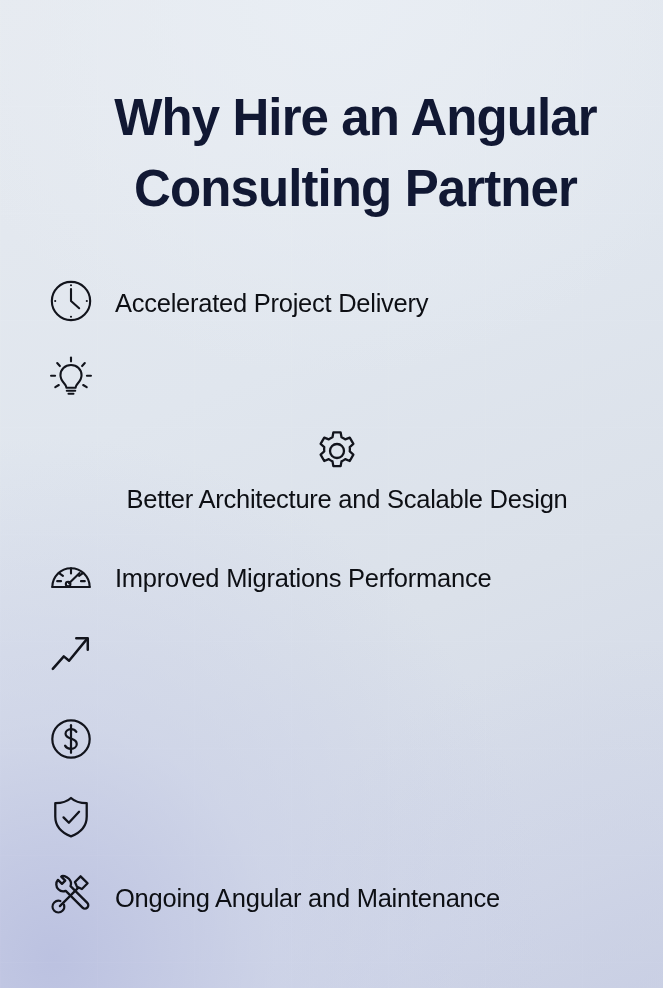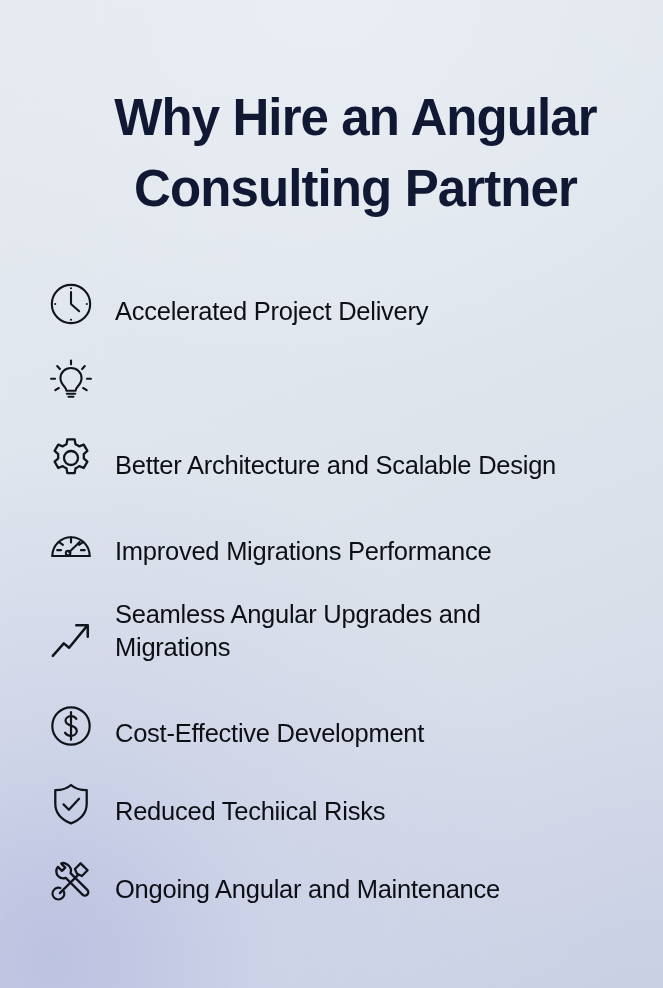--- a/index.html
+++ b/index.html
@@ -42,21 +42,21 @@
     margin-left:48px;
   }
 
   .list {
     position:absolute;
     left:0; right:0;
     top:272px;
   }
   .row {
     display:flex;
-    align-items:flex-end;
+    align-items:center;
     padding-left:47px;
     padding-right:36px;
     min-height:56px;
   }
   .row-icon {
     flex: 0 0 48px;
     width:48px;
     height:48px;
     display:flex;
     align-items:center;
@@ -69,21 +69,21 @@
     color:#0d0f14;
     font-size:25.5px;
     font-weight:400;
     line-height:1.30;
     letter-spacing:-0.25px;
     padding-top:8px;
     max-width:470px;
   }
   .r0 { margin-top:0px; }
   .r1 { margin-top:21px; }
-  .r2 { margin-top:21px; }
+  .r2 { margin-top:21px;flex-direction:column; }
   .r3 { margin-top:30px; }
   .r4 { margin-top:22px; }
   .r5 { margin-top:22px; }
   .r6 { margin-top:30px; }
   .r7 { margin-top:22px; }
   .r8 { margin-top:22px; }
 </style>
 </head>
 <body>
 
@@ -154,42 +154,39 @@
     </div>
 
 
     <div class="row r5">
       <span class="row-icon">
         <svg width="46" height="46" viewBox="0 0 48 48" fill="none" stroke="#12141c" stroke-width="2.6" stroke-linecap="round" stroke-linejoin="round">
           <path d="M5.0 40.5 L16.5 27.5 L22.0 32.0 L40.5 9.5"></path>
           <path d="M29.5 8.6 L41.5 8.6 L41.5 20.6"></path>
         </svg>
       </span>
-      <span class="row-label">Seamless Angular Upgrades and Migrations</span>
     </div>
 
     <div class="row r6">
       <span class="row-icon">
         <svg width="46" height="46" viewBox="0 0 48 48" fill="none" stroke="#12141c" stroke-width="2.3" stroke-linecap="round" stroke-linejoin="round">
           <circle cx="24" cy="24" r="19.5"></circle>
           <path d="M29.6 16.6 C28.3 14.7 26.3 13.8 24.0 13.8 C20.7 13.8 18.3 15.8 18.3 18.6 C18.3 21.4 20.6 22.6 24.0 23.6 C27.7 24.7 30.0 26.0 30.0 29.1 C30.0 32.1 27.4 34.2 24.0 34.2 C21.3 34.2 19.0 33.1 17.8 30.9"></path>
           <path d="M24 9.6 L24 38.4"></path>
         </svg>
       </span>
-      <span class="row-label">Cost-Effective Development</span>
     </div>
 
     <div class="row r7">
       <span class="row-icon">
         <svg width="46" height="46" viewBox="0 0 48 48" fill="none" stroke="#12141c" stroke-width="2.4" stroke-linecap="round" stroke-linejoin="round">
           <path d="M24 4.2 C20.4 7.6 14.6 9.6 7.6 9.6 L7.6 23.6 C7.6 33.4 14.4 40.6 24 44.2 C33.6 40.6 40.4 33.4 40.4 23.6 L40.4 9.6 C33.4 9.6 27.6 7.6 24 4.2 Z"></path>
           <path d="M16.2 24.4 L21.8 30.0 L32.4 18.6"></path>
         </svg>
       </span>
-      <span class="row-label">Reduced Techiical Risks</span>
     </div>
 
     <div class="row r8">
       <span class="row-icon">
         <svg width="46" height="46" viewBox="0 0 48 48" fill="none" stroke="#12141c" stroke-width="2.4" stroke-linecap="round" stroke-linejoin="round">
           <path d="M13.8 4.8 L18.0 9.0 L14.6 12.4 L10.4 8.2 C8.0 11.0 8.1 15.3 10.8 18.0 C12.9 20.1 15.9 20.7 18.5 19.7 L36.0 37.2 C37.4 38.6 39.6 38.6 41.0 37.2 C42.4 35.8 42.4 33.6 41.0 32.2 L23.5 14.7 C24.5 12.1 23.9 9.1 21.8 7.0 C19.1 4.3 15.0 3.0 13.8 4.8 Z"></path>
           <path d="M36.5 5.0 L30.6 10.9 L32.8 16.0 L37.9 18.2 L43.8 12.3 L40.2 8.7 Z" transform="translate(-2.5,-0.5)"></path>
           <path d="M31.2 16.8 L12.4 35.6"></path>
           <path d="M13.6 33.2 C11.2 32.4 8.5 33.0 6.6 34.9 C4.0 37.5 4.0 41.7 6.6 44.3 C9.2 46.9 13.4 46.9 16.0 44.3 C17.9 42.4 18.5 39.7 17.7 37.3" transform="translate(-0.5,-3.0) scale(0.92) translate(1,3)"></path>
         </svg>

